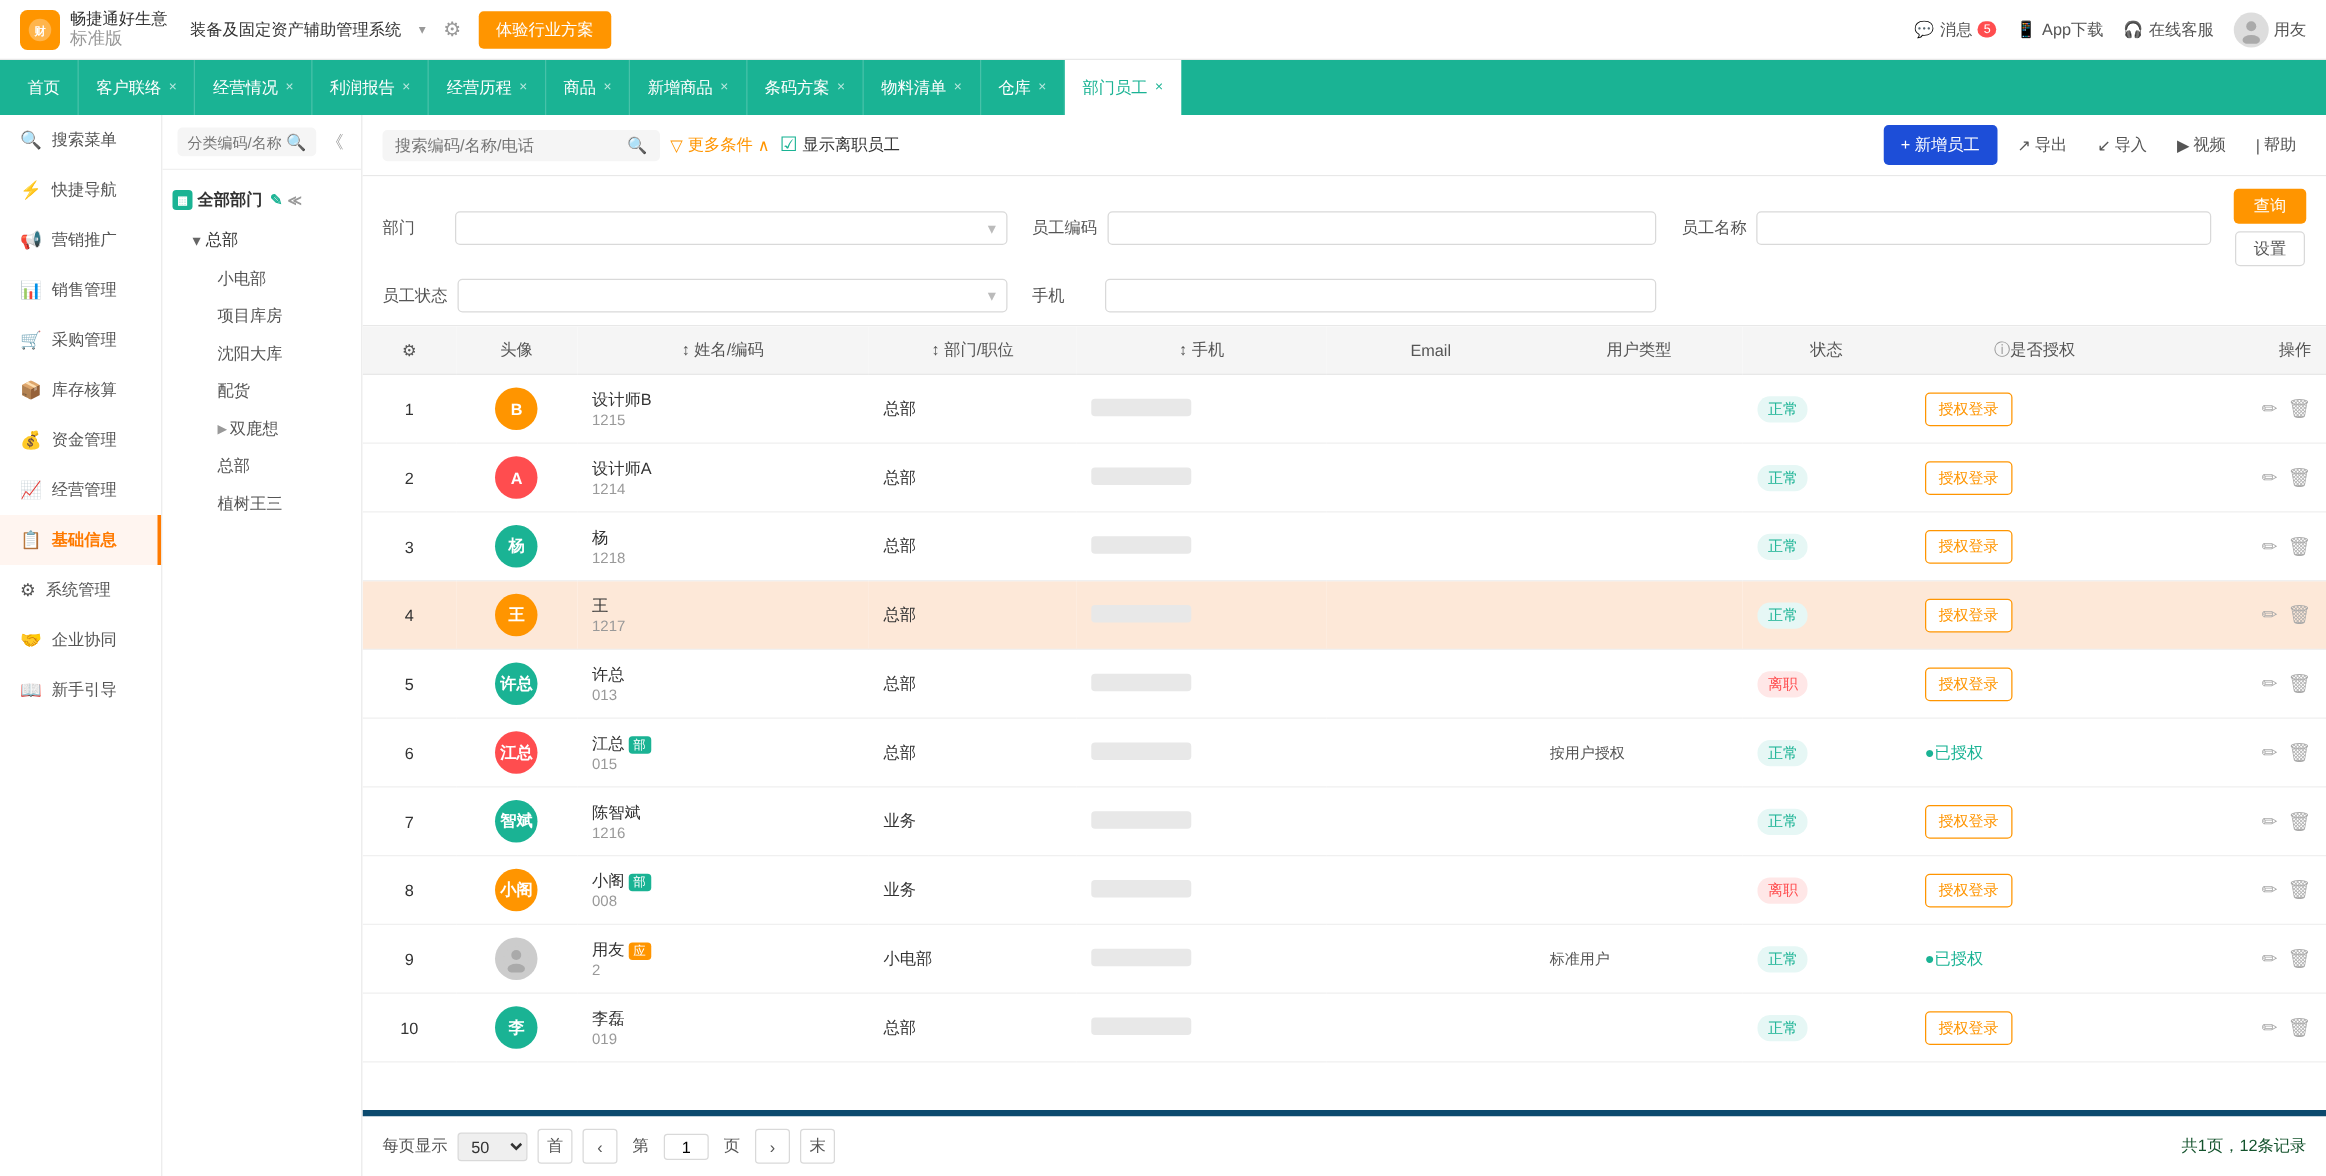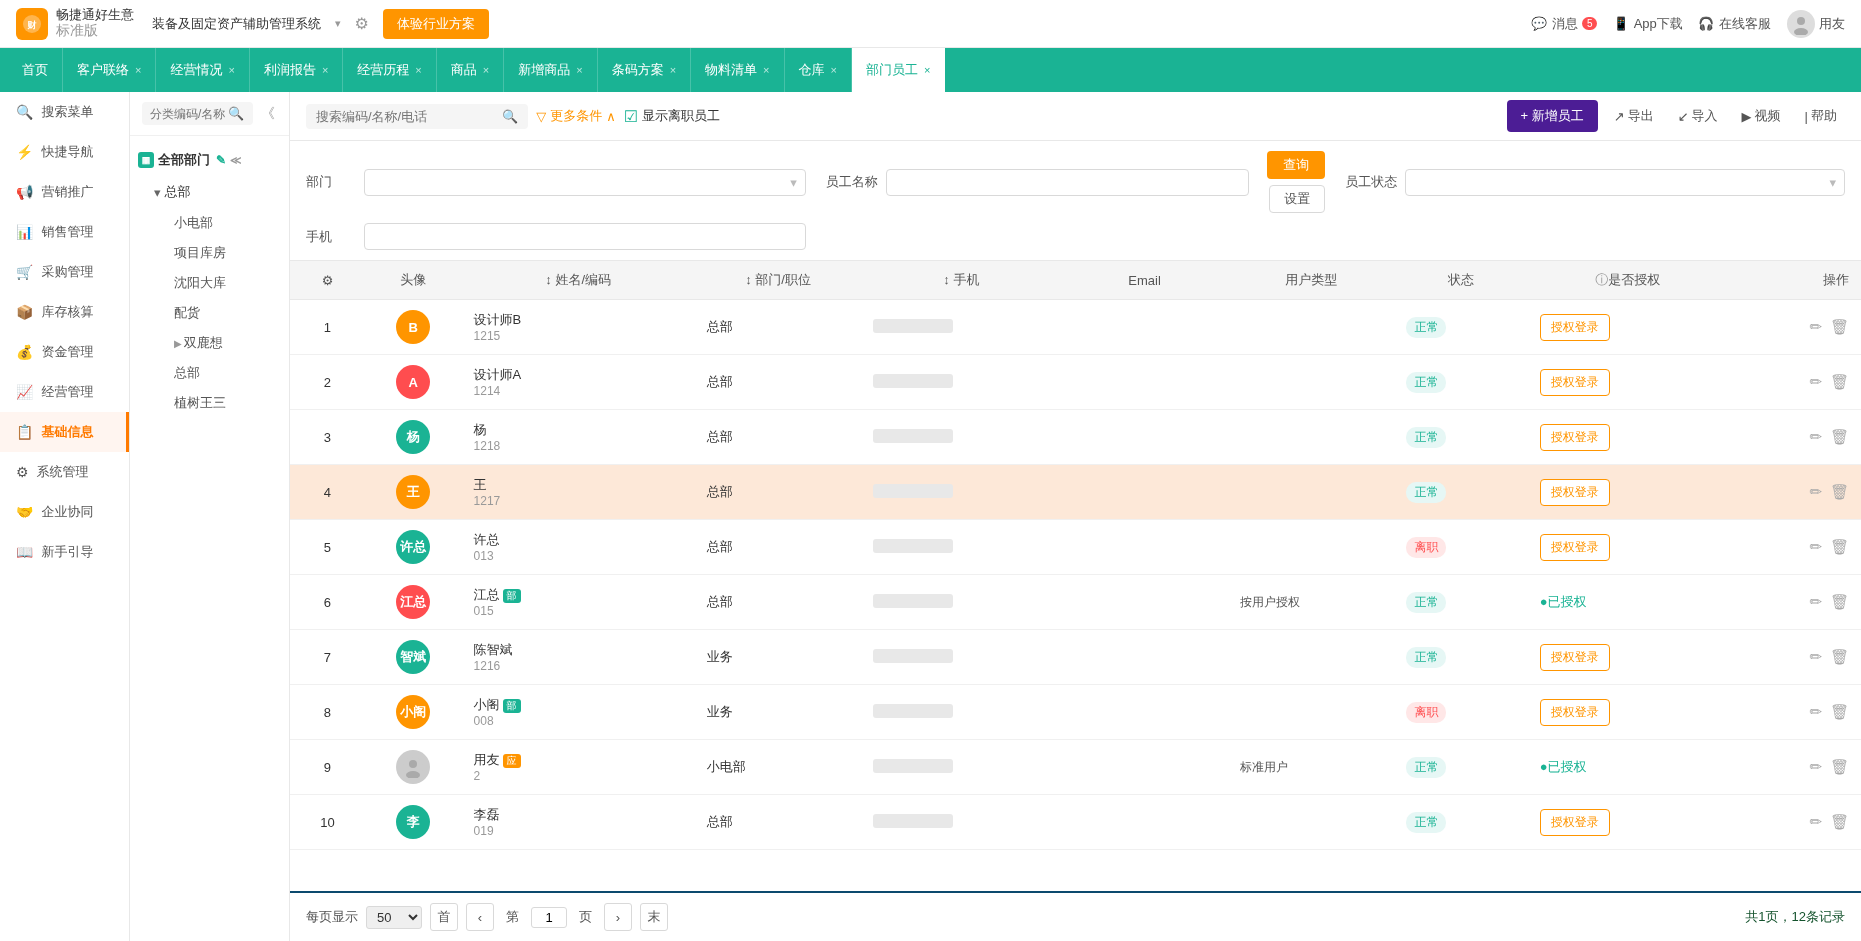--- a/index.html
+++ b/index.html
@@ -71,32 +71,32 @@
     .content-area { flex: 1; display: flex; flex-direction: column; overflow: hidden; background: #f5f5f5; }
 
     
     .toolbar { background: #fff; padding: 8px 16px; display: flex; align-items: center; gap: 8px; border-bottom: 1px solid #e8e8e8; }
     .toolbar-search { display: flex; align-items: center; gap: 6px; background: #f5f5f5; border-radius: 4px; padding: 5px 10px; }
     .toolbar-search input { border: none; background: transparent; outline: none; font-size: 13px; width: 180px; color: #333; }
     .more-filter-btn { display: flex; align-items: center; gap: 4px; color: #ff9500; font-size: 13px; cursor: pointer; }
     .show-inactive-wrap { display: flex; align-items: center; gap: 4px; font-size: 13px; color: #333; cursor: pointer; }
     .checkbox-icon { color: #1ab394; font-size: 16px; }
     .toolbar-right { margin-left: auto; display: flex; align-items: center; gap: 8px; }
-    .add-btn { background: #4c1d95; color: #fff; border: none; border-radius: 4px; padding: 7px 14px; font-size: 13px; cursor: pointer; display: flex; align-items: center; gap: 4px; }
+    .add-btn { background: #1d4ed8; color: #fff; border: none; border-radius: 4px; padding: 7px 14px; font-size: 13px; cursor: pointer; display: flex; align-items: center; gap: 4px; }
     .export-btn, .import-btn, .view-btn, .print-btn { display: flex; align-items: center; gap: 3px; color: #555; font-size: 13px; cursor: pointer; padding: 5px 8px; border-radius: 3px; }
 
     
     .filter-row { background: #fff; padding: 10px 16px; border-bottom: 1px solid #e8e8e8; }
     .filter-grid { display: grid; grid-template-columns: 1fr 1fr 1fr; gap: 10px 20px; }
     .filter-item { display: flex; align-items: center; gap: 8px; }
     .filter-label { font-size: 13px; color: #555; white-space: nowrap; min-width: 50px; }
     .filter-select { flex: 1; border: 1px solid #d9d9d9; border-radius: 4px; padding: 5px 8px; font-size: 13px; color: #333; background: #fff; display: flex; align-items: center; justify-content: space-between; cursor: pointer; }
     .filter-select span { color: #bbb; }
     .filter-input { flex: 1; border: 1px solid #d9d9d9; border-radius: 4px; padding: 5px 8px; font-size: 13px; color: #333; outline: none; }
-    .filter-actions { display: flex; flex-direction: column; gap: 6px; align-items: flex-end; }
+    .filter-actions { display: flex; flex-direction: column; gap: 6px; align-items: center; }
     .search-action-btn { background: #ff9500; color: #fff; border: none; border-radius: 4px; padding: 5px 16px; font-size: 13px; cursor: pointer; }
     .reset-action-btn { background: #fff; color: #555; border: 1px solid #d9d9d9; border-radius: 4px; padding: 4px 14px; font-size: 13px; cursor: pointer; }
 
     
     .table-wrap { flex: 1; overflow-y: auto; background: #fff; margin: 0; }
     table { width: 100%; border-collapse: collapse; }
     thead tr { background: #f5f5f5; }
     thead th { padding: 10px 12px; font-size: 13px; color: #555; font-weight: normal; text-align: center; border-bottom: 1px solid #e8e8e8; white-space: nowrap; }
     tbody tr { border-bottom: 1px solid #f0f0f0; }
     tbody tr.highlighted { background: #fde8d8; }
@@ -109,21 +109,21 @@
     .status-normal { background: #e6f7f5; color: #1ab394; }
     .status-resigned { background: #ffe7e7; color: #ff4d4f; }
     .auth-btn { background: #fff; color: #ff9500; border: 1px solid #ff9500; border-radius: 4px; padding: 4px 10px; font-size: 12px; cursor: pointer; white-space: nowrap; }
     .action-btns { display: flex; align-items: center; gap: 8px; }
     .edit-icon-btn, .del-icon-btn, .copy-icon-btn { color: #aaa; cursor: pointer; font-size: 15px; }
     .user-type-badge { font-size: 12px; color: #555; }
     .phone-blur { background: #e8e8e8; color: #e8e8e8; border-radius: 3px; font-size: 12px; display: inline-block; width: 80px; height: 14px; }
     .dept-badge { display: inline-block; background: #1ab394; color: #fff; border-radius: 3px; font-size: 10px; padding: 0 4px; margin-left: 3px; vertical-align: middle; }
 
     
-    .pagination { background: #fff; border-top: 2px solid #0c4a6e; display: flex; align-items: center; padding: 10px 16px; gap: 8px; font-size: 13px; color: #555; }
+    .pagination { background: #fff; border-top: 5px solid #0c4a6e; display: flex; align-items: center; padding: 10px 16px; gap: 8px; font-size: 13px; color: #555; }
     .page-size-label { color: #555; }
     .page-size-select { border: 1px solid #d9d9d9; border-radius: 3px; padding: 2px 6px; font-size: 13px; color: #333; }
     .page-btn { width: 28px; height: 28px; border: 1px solid #d9d9d9; border-radius: 3px; display: flex; align-items: center; justify-content: center; cursor: pointer; color: #555; font-size: 13px; }
     .page-label { color: #555; margin: 0 4px; }
     .current-page-input { border: 1px solid #d9d9d9; border-radius: 3px; width: 36px; text-align: center; padding: 2px; font-size: 13px; }
     .total-info { margin-left: auto; color: #14532d; font-size: 13px; }
 
     
     .col-num { width: 45px; text-align: center; }
     .col-avatar { width: 55px; text-align: center; }
@@ -329,20 +329,24 @@
 
     <div class="filter-row">
       <div class="filter-grid">
 
         <div class="filter-item">
           <span class="filter-label">部门</span>
           <div class="filter-select">
             <span></span>
             <span>▾</span>
           </div>
+        </div>
+        <div class="filter-item">
+          <span class="filter-label">员工编码</span>
+          <input class="filter-input" type="text" style="">
         </div>
         <div class="filter-item">
           <span class="filter-label">员工名称</span>
           <input class="filter-input" type="text" style="">
           <div class="filter-actions" style="margin-left:10px;">
             <button class="search-action-btn">查询</button>
             <button class="reset-action-btn">设置</button>
           </div>
         </div>
 

